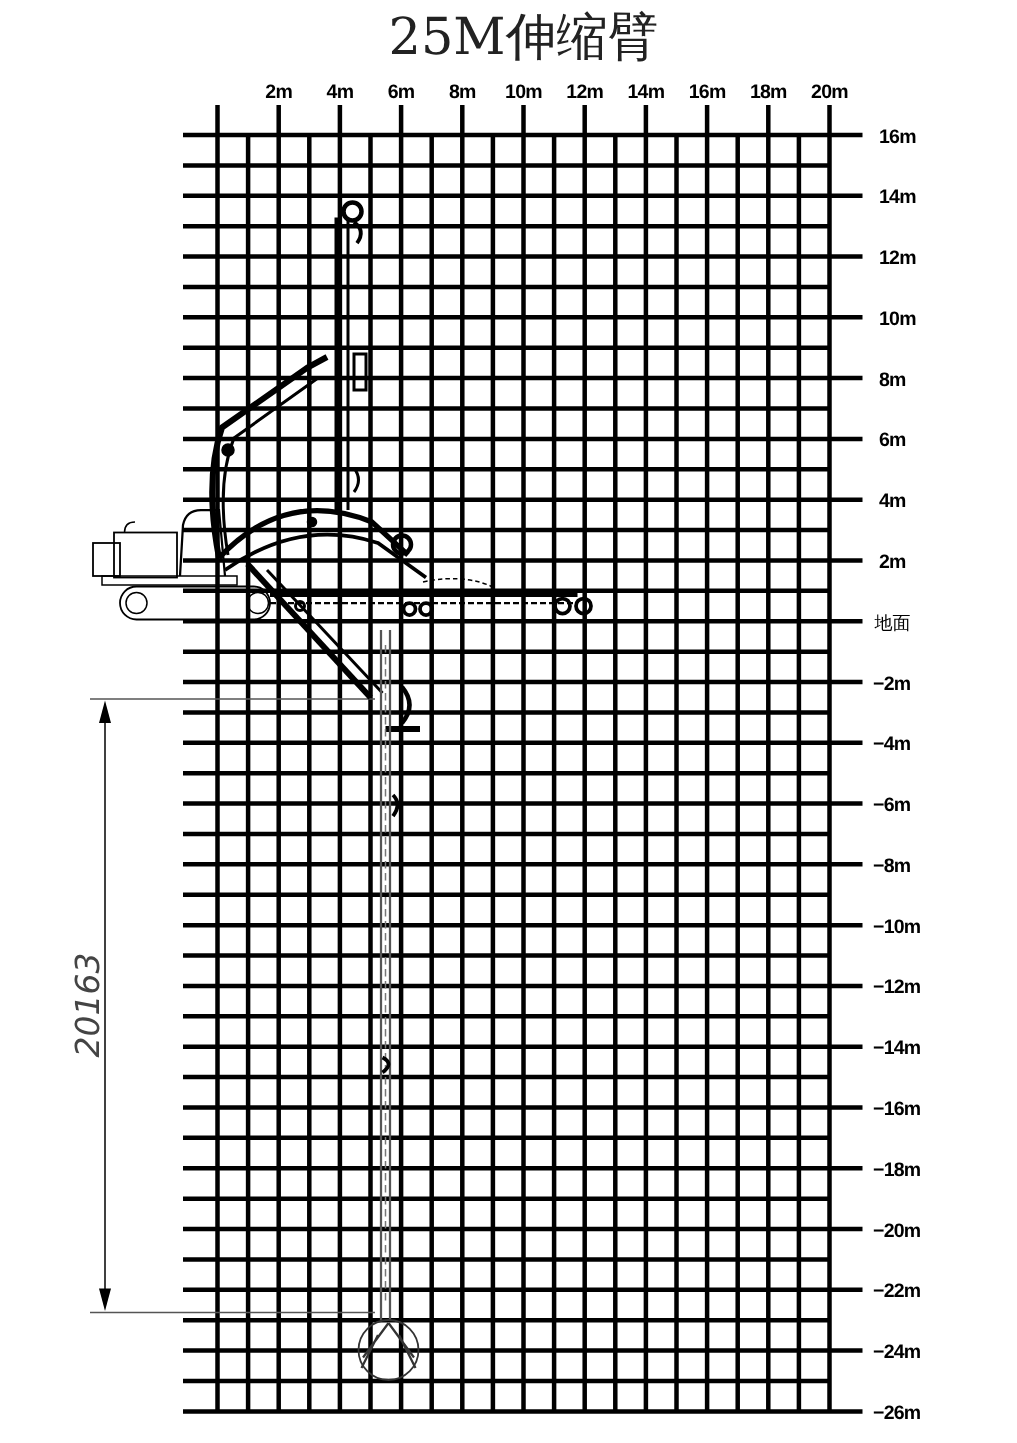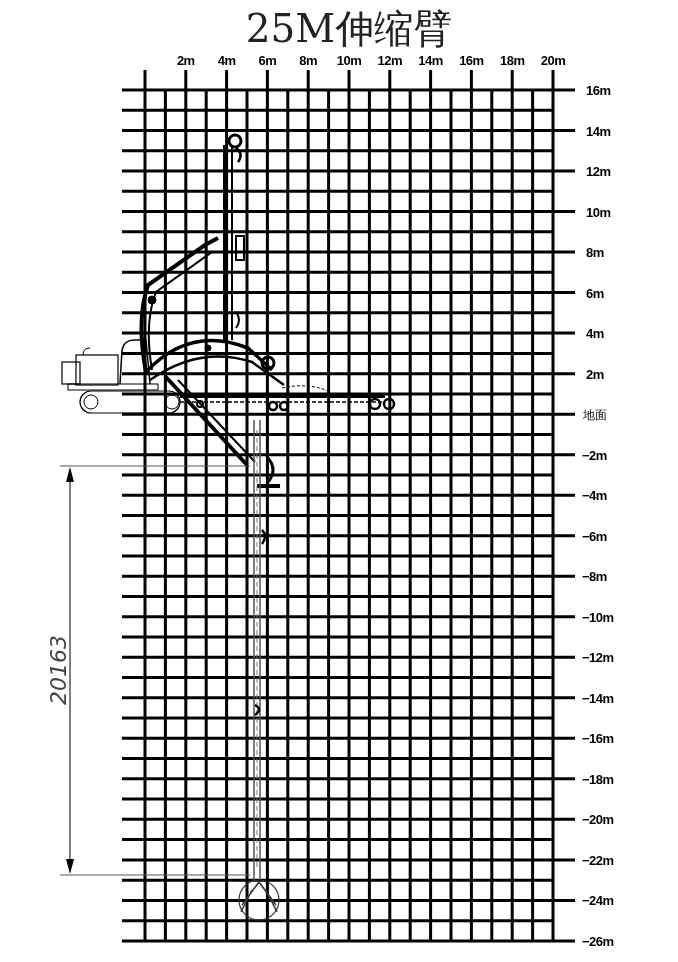--- a/index.html
+++ b/index.html
@@ -1,17 +1,17 @@
 <!DOCTYPE html>
 <html><head>
 <meta charset="utf-8">
 <style>
   html,body{margin:0;padding:0;background:#fff;}
   body{width:678px;height:962px;position:relative;overflow:hidden;font-family:"Liberation Sans",sans-serif;}
-  #title{position:absolute;left:0;top:2px;width:678px;text-align:center;font-family:"DejaVu Serif",serif;font-size:39px;color:#222;padding-left:20px;box-sizing:border-box;}
+  #title{position:absolute;left:0;top:2px;width:678px;text-align:center;font-family:"DejaVu Serif",serif;font-size:34px;color:#222;padding-left:20px;box-sizing:border-box;}
   svg{position:absolute;left:0;top:0;}
   .xl{font-family:"Liberation Sans",sans-serif;font-weight:bold;font-size:13px;fill:#000;letter-spacing:-0.5px;}
   .yl{font-family:"Liberation Sans",sans-serif;font-weight:bold;font-size:13px;fill:#000;letter-spacing:-0.5px;}
   .gl{font-family:"DejaVu Sans",sans-serif;font-size:12px;fill:#000;}
   .dim{font-family:"DejaVu Sans",sans-serif;font-style:italic;font-size:22px;fill:#444;}
 </style>
 </head>
 <body>
 
 <div id="title">25M伸缩臂</div>

